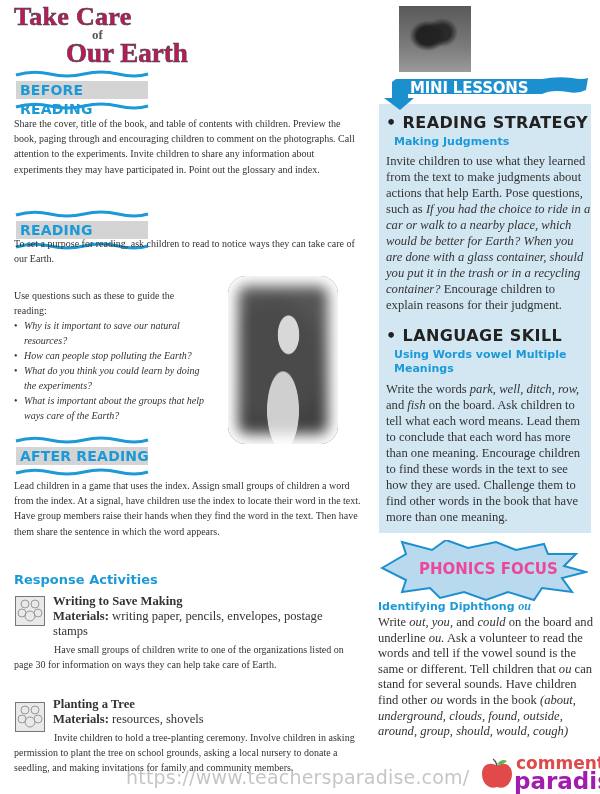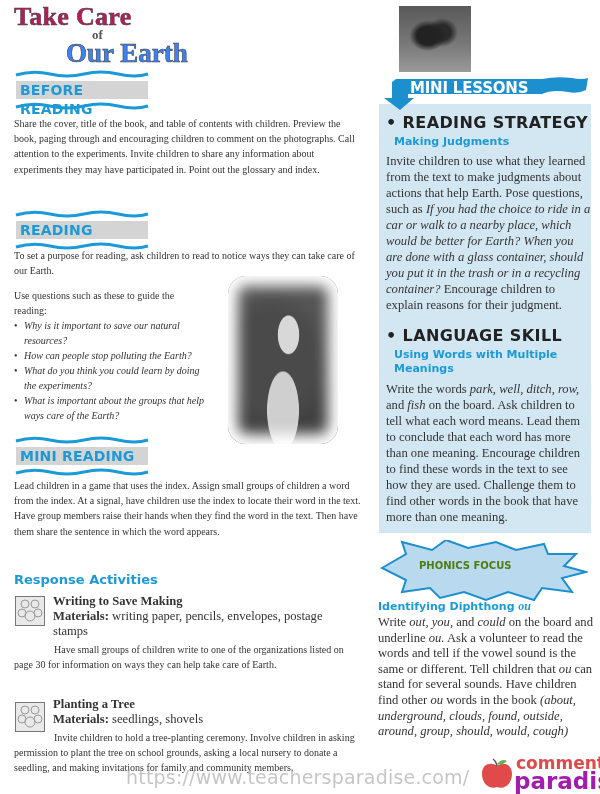--- a/index.html
+++ b/index.html
@@ -3,21 +3,21 @@
 <meta charset="utf-8">
 <style>
   * { box-sizing: border-box; margin: 0; padding: 0; }
   html, body { width: 600px; height: 794px; background: #ffffff; overflow: hidden; }
   body { position: relative; font-family: "DejaVu Serif", "Liberation Serif", serif; color: #2b2b2b; }
 
   
   .title { position: absolute; left: 14px; top: 4px; width: 180px; font-family: "Liberation Serif", serif; color: #6d6d6d; }
   .title .t1 { font-size: 26px; line-height: 26px; font-weight: bold; letter-spacing: 0.3px; color: #be185d; -webkit-text-stroke: 0.6px #444; }
   .title .t2 { font-size: 13px; line-height: 10px; padding-left: 78px; color: #555; font-weight: bold; }
-  .title .t3 { font-size: 27px; line-height: 26px; padding-left: 52px; font-weight: bold; color: #3b82f6; -webkit-text-stroke: 0.6px #444; }
+  .title .t3 { font-size: 27px; line-height: 26px; padding-left: 52px; font-weight: bold; color: #be185d; -webkit-text-stroke: 0.6px #444; }
 
   
   .sec-head { position: absolute; left: 14px; width: 136px; height: 40px; }
   .sec-head svg.wave { position: absolute; left: 0; width: 136px; height: 8px; }
   .sec-head .wave.top { top: 0; }
   .sec-head .wave.bot { bottom: 0; }
   .sec-head .bar { position: absolute; left: 2px; top: 11px; height: 18px; width: 132px; background: #d4d4d4; }
   .sec-head .label { position: absolute; left: 6px; top: 11px; height: 18px; line-height: 19px; font-family: "DejaVu Sans", sans-serif; font-weight: bold; font-size: 14px; color: #1c9ad8; letter-spacing: 0.2px; }
 
   .para { position: absolute; left: 14px; font-family: "Liberation Serif", serif; font-size: 10px; line-height: 15.2px; color: #333; }
@@ -54,21 +54,21 @@
   .mini-banner { position: absolute; left: 382px; top: 76px; width: 206px; height: 34px; }
   .mini-label { position: absolute; left: 410px; top: 79px; font-family: "DejaVu Sans", sans-serif; font-weight: bold; font-size: 15px; color: #ffffff; letter-spacing: -0.2px; }
 
   .lesson-box { position: absolute; left: 379px; top: 104px; width: 212px; height: 429px; background: #d3e7f3; }
 
   .lesson-heading { position: absolute; left: 386px; font-family: "DejaVu Sans", sans-serif; font-weight: bold; font-size: 16px; color: #222; letter-spacing: 0.4px; }
   .lesson-sub { position: absolute; left: 394px; font-family: "DejaVu Sans", sans-serif; font-weight: bold; font-size: 11px; line-height: 14px; color: #1c9ad8; width: 200px; }
   .lesson-text { position: absolute; left: 386px; width: 205px; font-family: "Liberation Serif", serif; font-size: 12.6px; line-height: 16px; color: #333; }
 
   .phonics-burst { position: absolute; left: 376px; top: 540px; width: 212px; height: 62px; }
-  .phonics-label { position: absolute; left: 419px; top: 560px; font-family: "DejaVu Sans", sans-serif; font-weight: bold; font-size: 10px; color: #4d7c0f; }
+  .phonics-label { position: absolute; left: 419px; top: 560px; font-family: "DejaVu Sans", sans-serif; font-weight: bold; font-size: 15px; color: #ec4899; }
 
   .phonics-sub { position: absolute; left: 378px; top: 599px; font-family: "DejaVu Sans", sans-serif; font-weight: bold; font-size: 11px; color: #1c9ad8; }
   .phonics-sub i { font-family: "Liberation Serif", serif; font-style: italic; font-size: 12px; }
   .phonics-text { position: absolute; left: 378px; top: 615px; width: 215px; font-family: "Liberation Serif", serif; font-size: 12.6px; line-height: 15.6px; color: #333; }
 
   .watermark { position: absolute; left: 126px; top: 766px; font-family: "DejaVu Sans", sans-serif; font-size: 19px; color: rgba(150,150,150,0.55); letter-spacing: 0.2px; }
 
   .logo { position: absolute; left: 480px; top: 752px; width: 120px; height: 42px; }
   .logo .apple { position: absolute; left: 0; top: 6px; width: 34px; height: 32px; }
   .logo .l1 { position: absolute; left: 36px; top: 2px; font-family: "DejaVu Sans", sans-serif; font-weight: bold; font-size: 17px; line-height: 18px; color: #e04a4a; }
@@ -98,36 +98,36 @@
 <div class="sec-head" style="top:210px;">
   <svg class="wave top" viewBox="0 0 136 8">
       <path d="M2 5 Q19 0 36 4 T70 4 T104 4 T134 4" stroke="#1c9ad8" stroke-width="3" fill="none"></path>
     </svg>
   <div class="bar"></div>
   <div class="label">READING</div>
   <svg class="wave bot" viewBox="0 0 136 8">
       <path d="M2 5 Q19 0 36 4 T70 4 T104 4 T134 4" stroke="#1c9ad8" stroke-width="3" fill="none"></path>
     </svg>
 </div>
-<div class="para" style="top:248px; width:345px;">To set a purpose for reading, ask children to read to notice ways they can take care of our Earth.</div>
+<div class="para" style="top:236px; width:345px;">To set a purpose for reading, ask children to read to notice ways they can take care of our Earth.</div>
 <div class="para" style="top:288px; width:165px;">Use questions such as these to guide the reading:</div>
 <ul class="para qlist" style="top:318px; width:200px; line-height:15px;">
   <li>Why is it important to save our natural resources?</li>
   <li>How can people stop polluting the Earth?</li>
   <li>What do you think you could learn by doing the experiments?</li>
   <li>What is important about the groups that help ways care of the Earth?</li>
 </ul>
 <div class="photo-girl"></div>
 
 <div class="sec-head" style="top:436px;">
   <svg class="wave top" viewBox="0 0 136 8">
       <path d="M2 5 Q19 0 36 4 T70 4 T104 4 T134 4" stroke="#1c9ad8" stroke-width="3" fill="none"></path>
     </svg>
   <div class="bar"></div>
-  <div class="label">MINI READING</div>
+  <div class="label">AFTER READING</div>
   <svg class="wave bot" viewBox="0 0 136 8">
       <path d="M2 5 Q19 0 36 4 T70 4 T104 4 T134 4" stroke="#1c9ad8" stroke-width="3" fill="none"></path>
     </svg>
 </div>
 <div class="para" style="top:478px; width:350px;">Lead children in a game that uses the index. Assign small groups of children a word from the index. At a signal, have children use the index to locate their word in the text. Have group members raise their hands when they find the word in the text. Then have them share the sentence in which the word appears.</div>
 
 <div class="resp-title">Response Activities</div>
 
 <div class="group-icon" style="top:596px;">
   <svg width="28" height="28" viewBox="0 0 28 28">
@@ -152,39 +152,39 @@
         <circle cx="9" cy="7" r="4"></circle>
         <circle cx="19" cy="7" r="4"></circle>
         <circle cx="6" cy="16" r="4"></circle>
         <circle cx="22" cy="16" r="4"></circle>
         <circle cx="14" cy="19" r="5"></circle>
       </g>
     </svg>
 </div>
 <div class="act-head" style="top:697px;">
   <div><b>Planting a Tree</b></div>
-  <div><b>Materials:</b> <span>seedlings, shovels</span></div>
+  <div><b>Materials:</b> <span>resources, shovels</span></div>
 </div>
 <div class="para" style="top:730px; width:345px; text-indent:40px;">Invite children to hold a tree-planting ceremony. Involve children in asking permission to plant the tree on school grounds, asking a local nursery to donate a seedling, and making invitations for family and community members.</div>
 
 <div class="photo-kids"></div>
 
 <div class="lesson-box"></div>
 
 <svg class="mini-banner" viewBox="0 0 206 34">
   <path d="M14 3 L160 3 Q175 0 190 2 Q200 4 206 2 L204 14 Q196 18 186 16 Q170 13 160 18 L26 18 L26 22 L32 22 L18 34 L2 22 L10 22 L10 6 Z" fill="#1c8fcf"></path>
 </svg>
 <div class="mini-label">MINI LESSONS</div>
 
 <div class="lesson-heading" style="top:113px;">• READING STRATEGY</div>
 <div class="lesson-sub" style="top:135px;">Making Judgments</div>
 <div class="lesson-text" style="top:153px;"><span>Invite children to use what they learned from the text to make judgments about actions that help Earth. Pose questions, such as </span><i>If you had the choice to ride in a car or walk to a nearby place, which would be better for Earth? When you are done with a glass container, should you put it in the trash or in a recycling container?</i><span> Encourage children to explain reasons for their judgment.</span></div>
 
 <div class="lesson-heading" style="top:326px;">• LANGUAGE SKILL</div>
-<div class="lesson-sub" style="top:348px;">Using Words with Multiple Meanings</div>
+<div class="lesson-sub" style="top:348px;">Using Words vowel Multiple Meanings</div>
 <div class="lesson-text" style="top:381px;"><span>Write the words </span><i>park, well, ditch, row,</i><span> and </span><i>fish</i><span> on the board. Ask children to tell what each word means. Lead them to conclude that each word has more than one meaning. Encourage children to find these words in the text to see how they are used. Challenge them to find other words in the book that have more than one meaning.</span></div>
 
 <svg class="phonics-burst" viewBox="0 0 212 62">
   <path d="M6 28 L30 14 L26 2 L56 10 L70 0 L92 8 L120 2 L140 10 L168 4 L172 14 L200 14 L188 26 L210 32 L186 38 L196 52 L166 48 L158 60 L132 52 L110 60 L88 52 L64 58 L54 48 L26 52 L30 40 Z" fill="#b9d9ee" stroke="#1c8fcf" stroke-width="2"></path>
 </svg>
 <div class="phonics-label">PHONICS FOCUS</div>
 
 <div class="phonics-sub"><span>Identifying Diphthong</span> <i>ou</i></div>
 <div class="phonics-text"><span>Write </span><i>out, you,</i><span> and </span><i>could</i><span> on the board and underline </span><i>ou.</i><span> Ask a volunteer to read the words and tell if the vowel sound is the same or different. Tell children that </span><i>ou</i><span> can stand for several sounds. Have children find other </span><i>ou</i><span> words in the book </span><i>(about, underground, clouds, found, outside, around, group, should, would, cough)</i></div>
 

